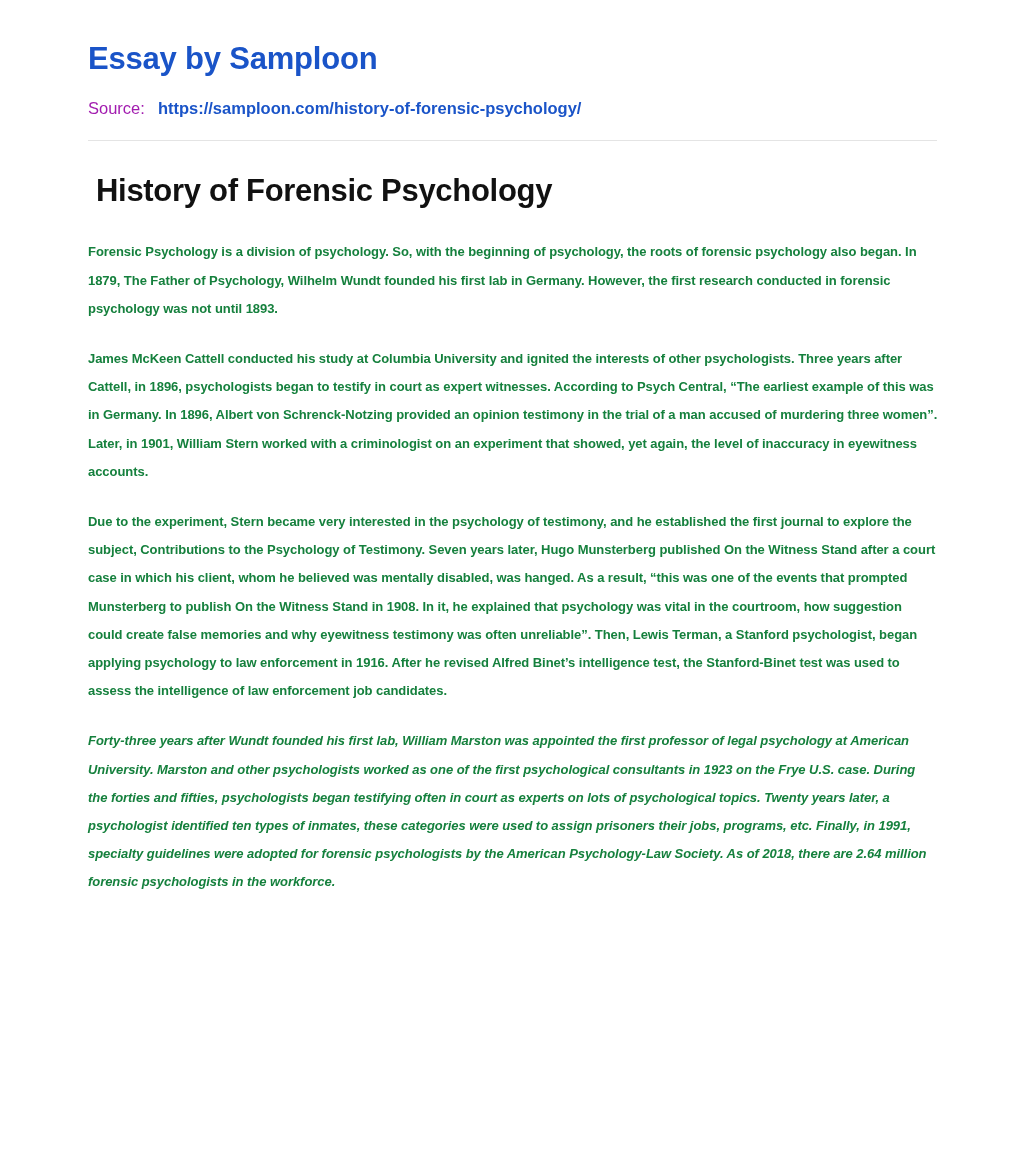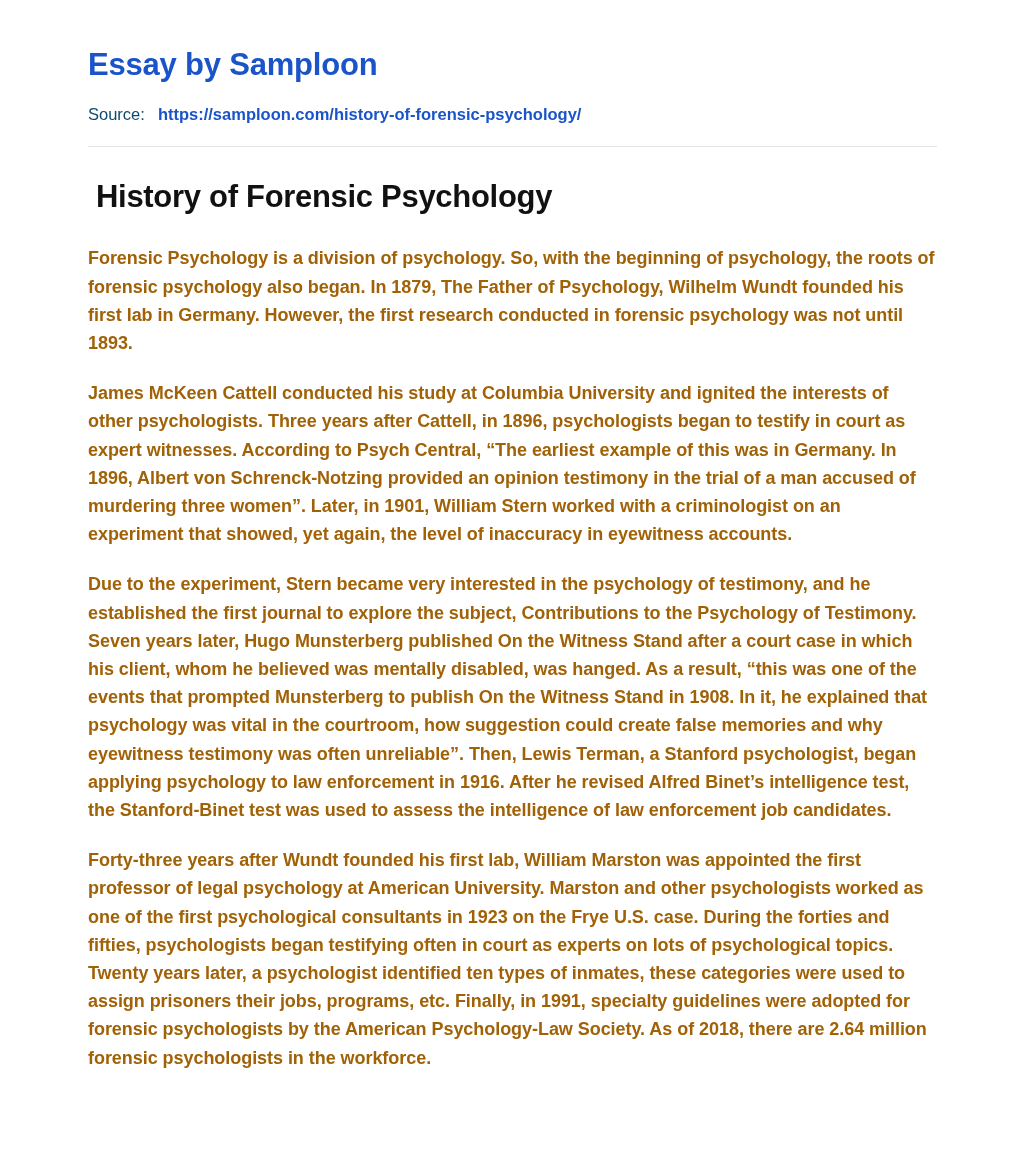--- a/index.html
+++ b/index.html
@@ -14,21 +14,21 @@
     font-family: "Liberation Sans", sans-serif;
     -webkit-font-smoothing: antialiased;
     overflow: hidden;
   }
 
   .page {
     position: relative;
     width: 1024px;
     height: 1169px;
     box-sizing: border-box;
-    padding: 10px 88px;
+    padding: 4px 88px;
   }
 
   
   .brand {
     margin: 0;
     padding-top: 36px;
     font-size: 31px;
     font-weight: 700;
     letter-spacing: -0.2px;
     color: #1a54c8;
@@ -38,21 +38,21 @@
   .source-line {
     margin: 0;
     padding-top: 21px;
     font-size: 16.5px;
     font-weight: 400;
     color: #585858;
     line-height: 1.3;
     white-space: nowrap;
   }
   .source-label {
-    color: #0c4a6e;
+    color: #a21caf;
   }
   .source-url {
     color: #1a54c8;
     font-weight: 600;
     text-decoration: none;
     margin-left: 13px;
   }
 
   .divider {
     margin: 0;
@@ -74,29 +74,30 @@
     line-height: 1.25;
   }
 
   .body-copy {
     padding-top: 20px;
     width: 850px;
   }
 
   .body-copy p {
     margin: 0 0 22px 0;
-    font-size: 18px;
+    font-size: 13px;
     font-weight: 600;
-    color: #a16207;
+    color: #15803d;
     line-height: 28.2px;
     letter-spacing: -0.05px;
     text-align: left;
   }
   .body-copy p:last-child {
     margin-bottom: 12px;
+    font-style: italic;
   }
 </style>
 </head>
 <body>
 
 <div class="page">
 
   <h1 class="brand">Essay by Samploon</h1>
 
   <p class="source-line">

